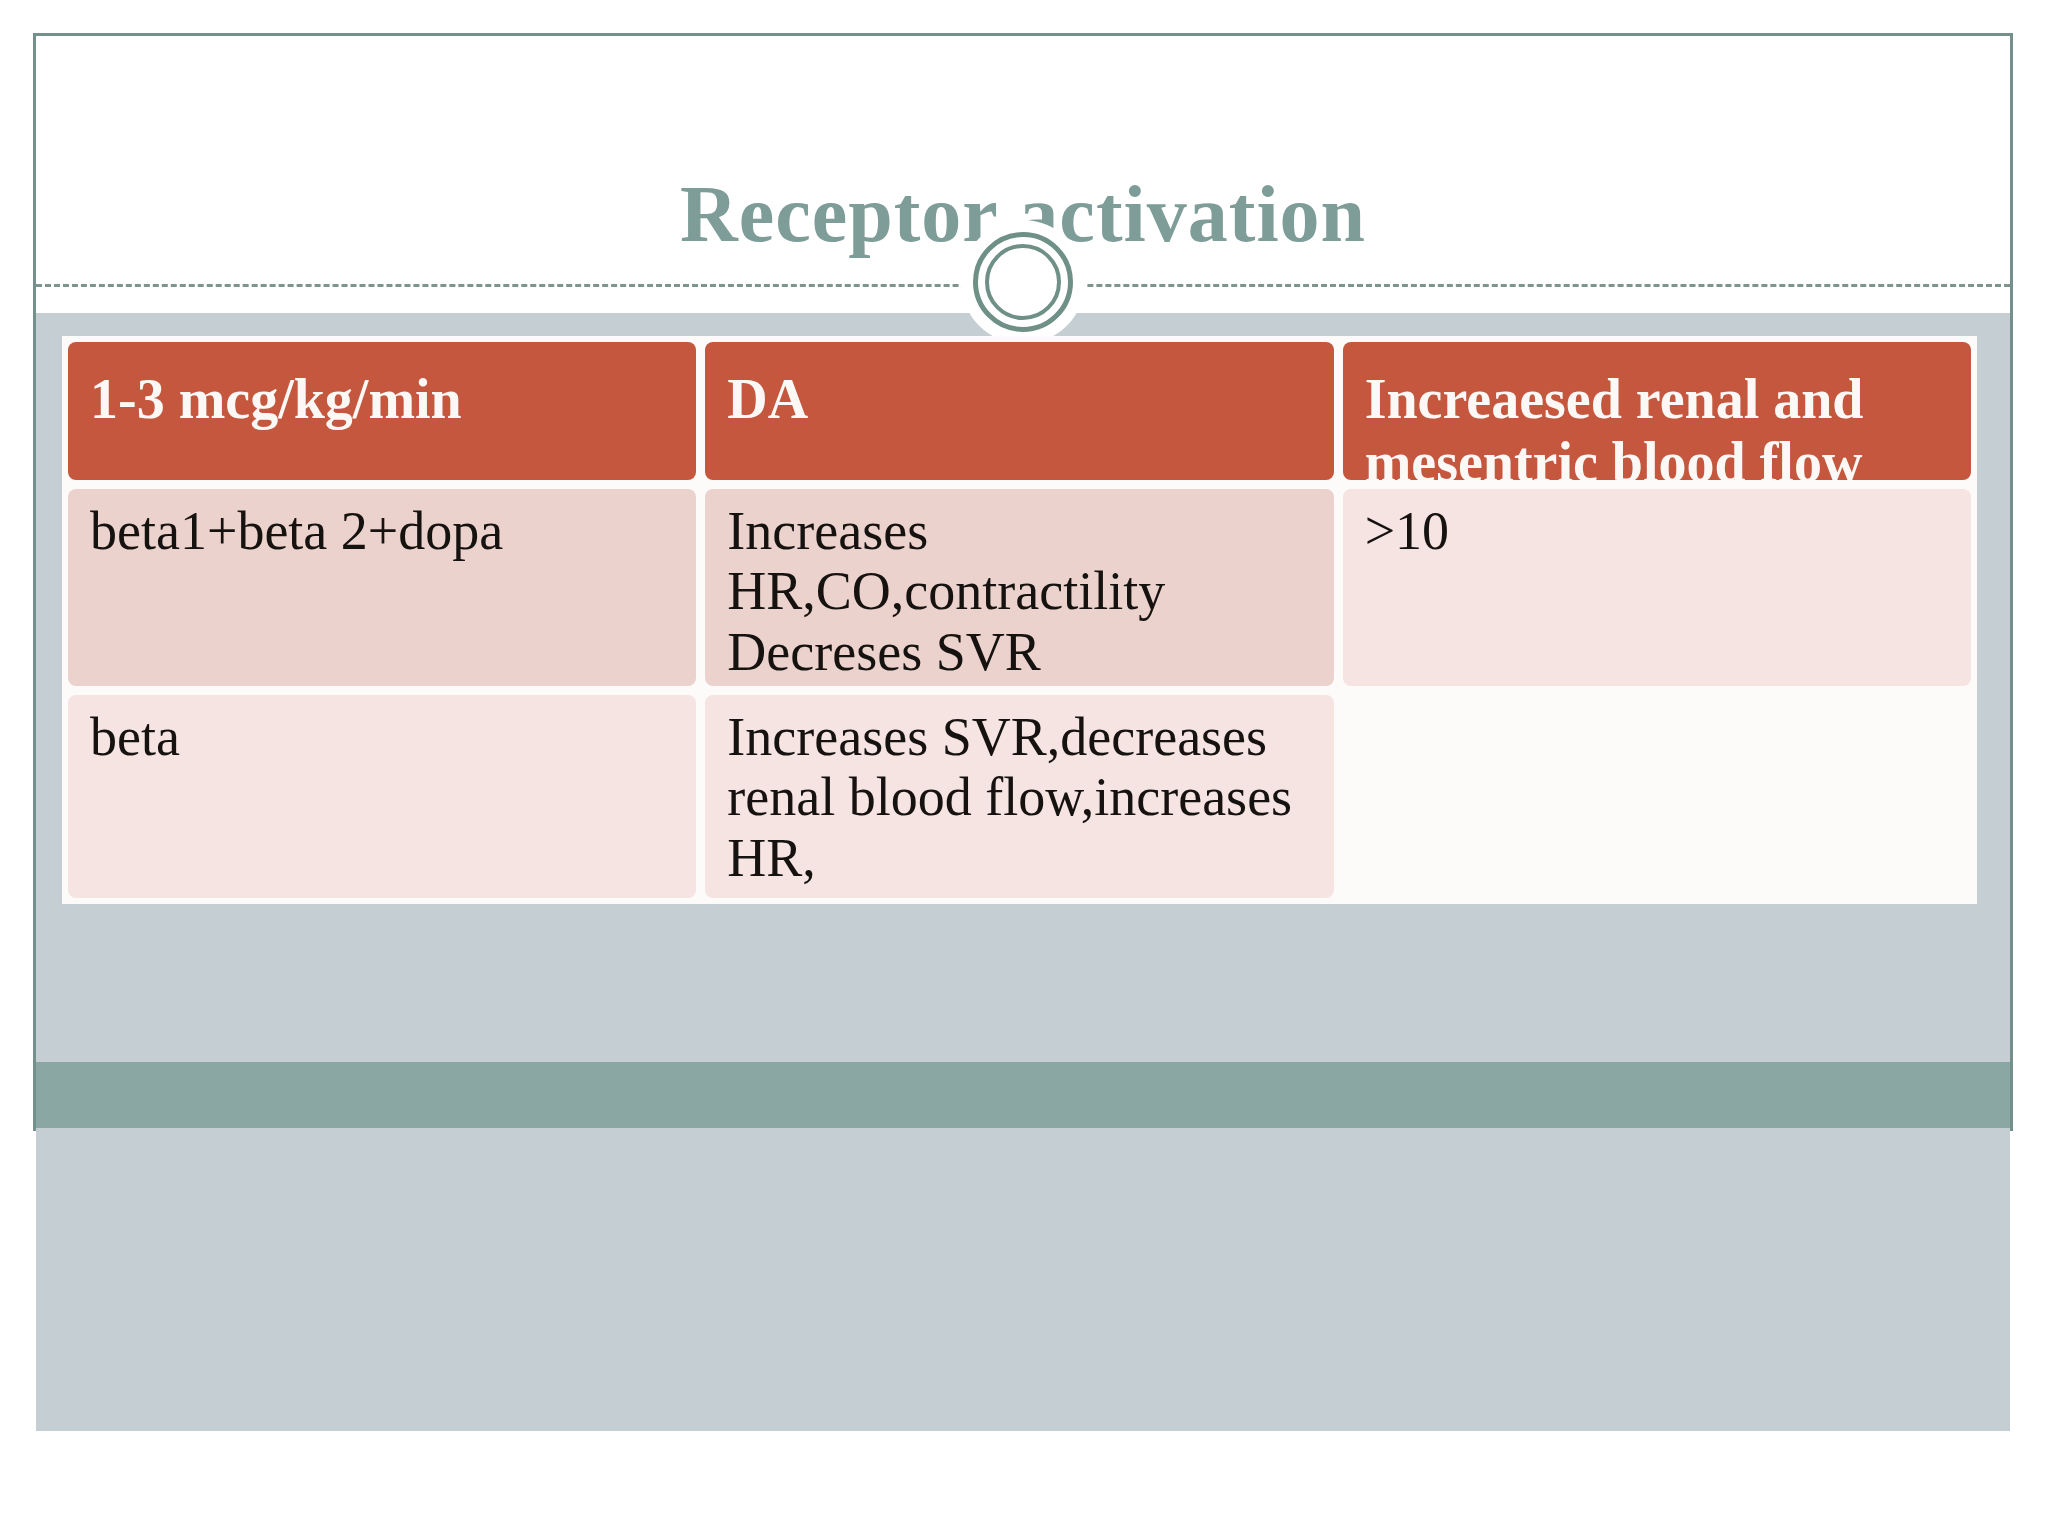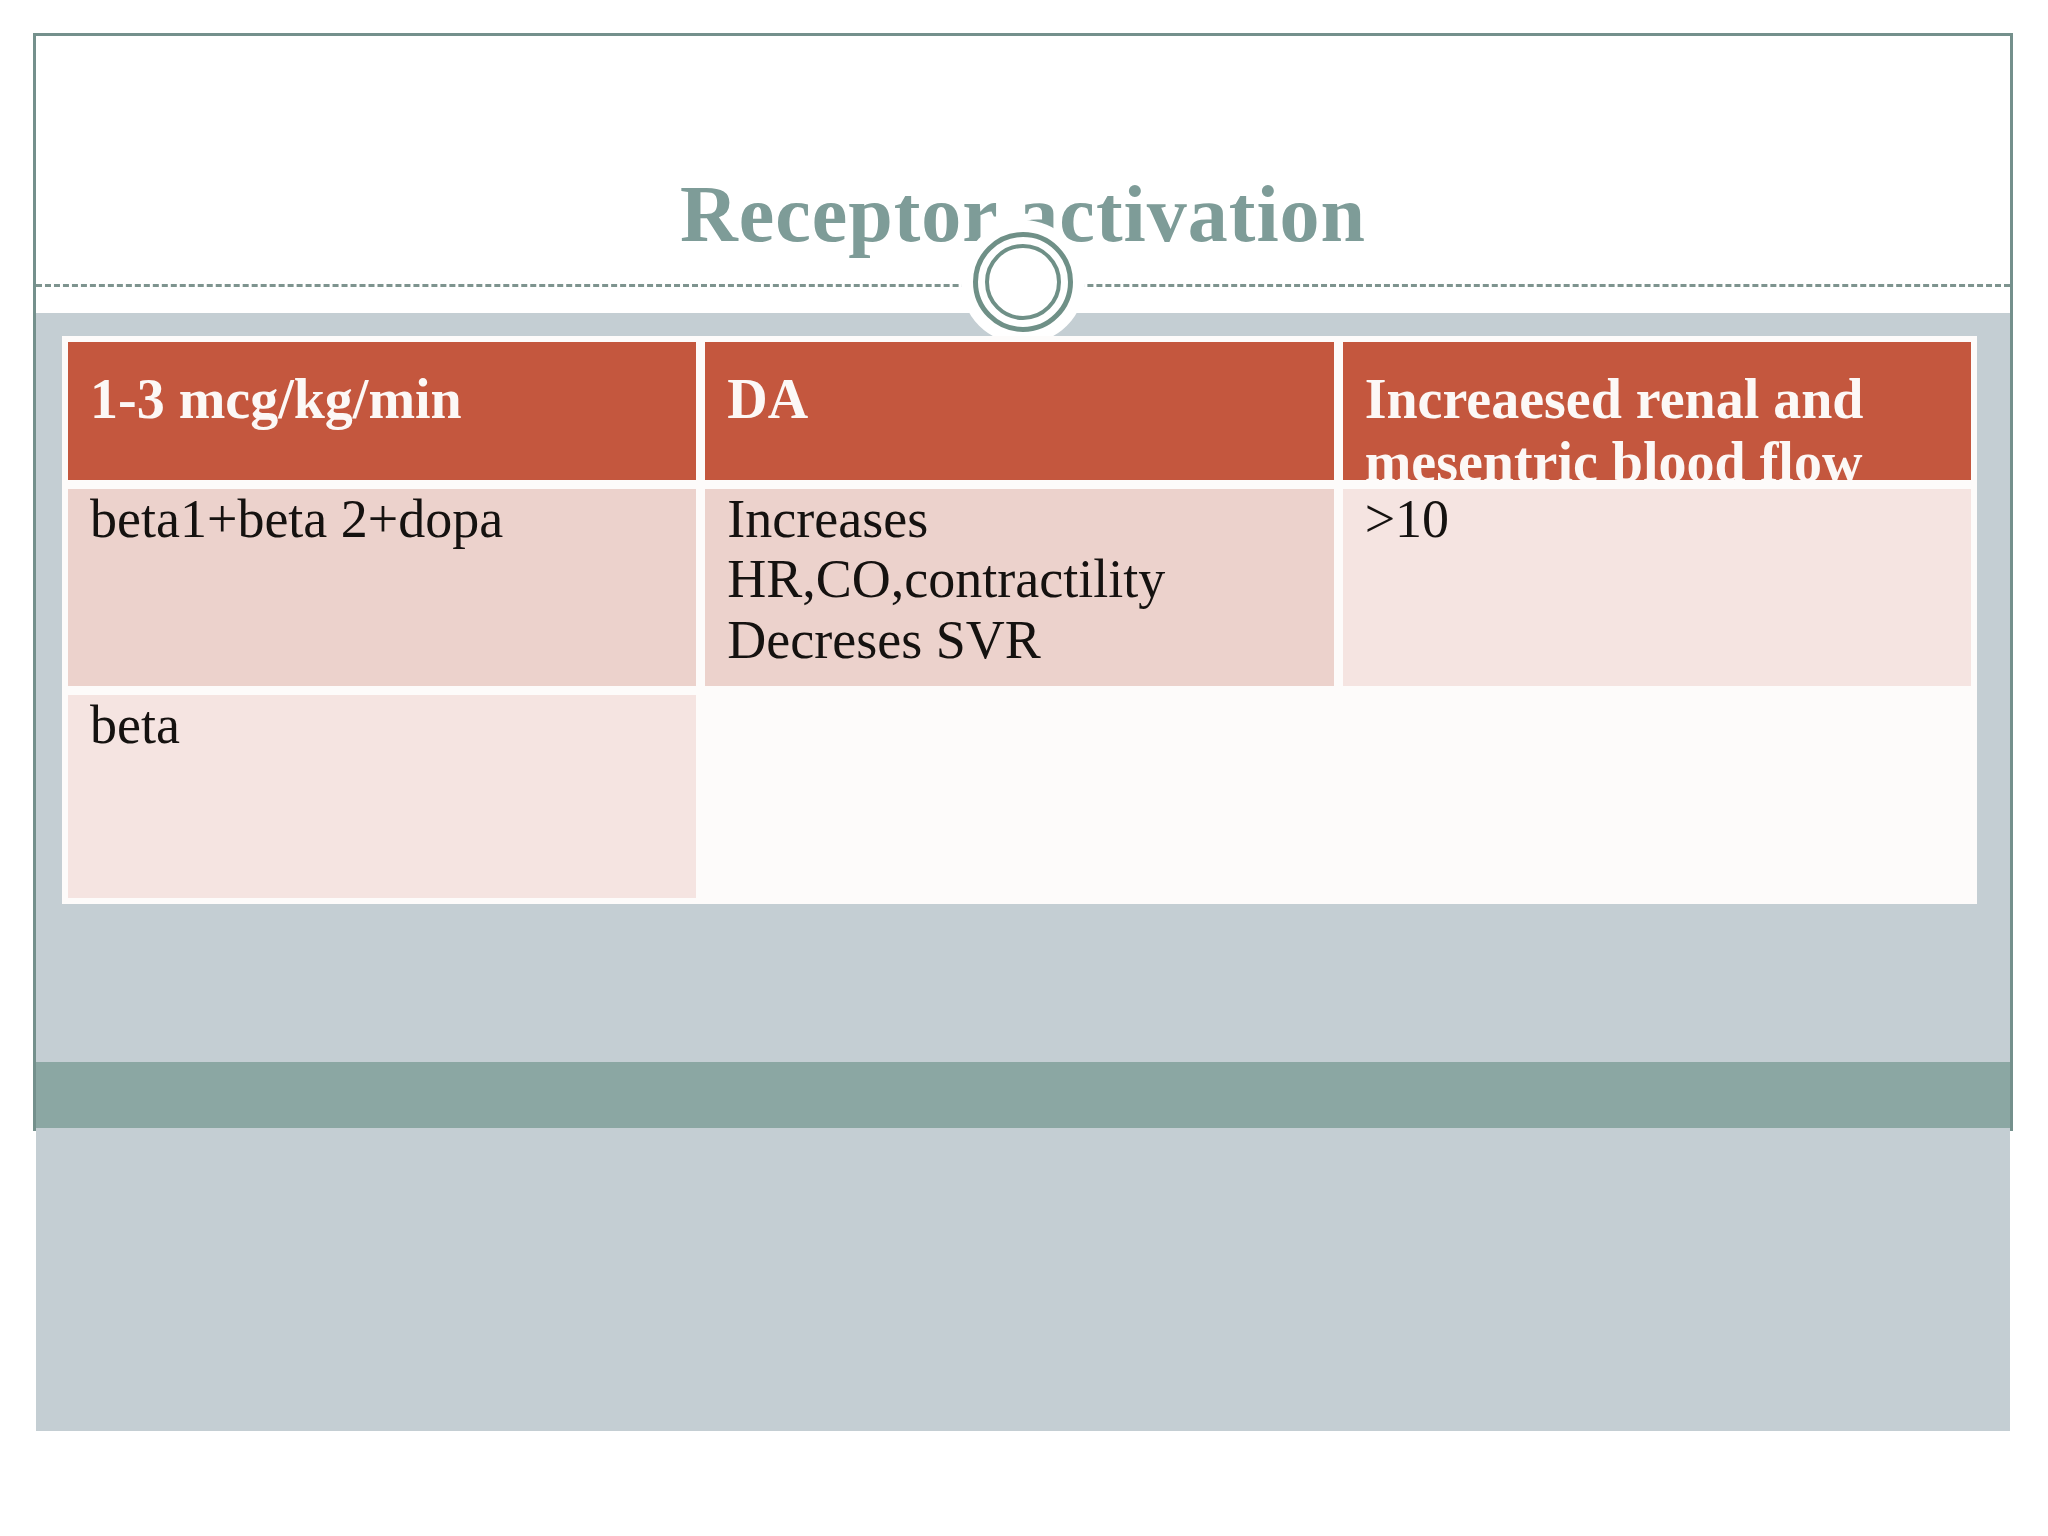--- a/index.html
+++ b/index.html
@@ -106,26 +106,27 @@
     box-sizing: border-box;
     padding: 6px;
     background: #FDFBFA;
     display: grid;
     grid-template-columns: repeat(3, 1fr);
     grid-template-rows: 138px 197px 203px;
     gap: 9px;
   }
   .cell {
     box-sizing: border-box;
-    padding: 0 22px;
+    padding: 12px 22px;
     font-size: 54px;
     line-height: 1.12;
     color: #151210;
     white-space: pre-line;
     overflow: hidden;
+    border-radius: 8px;
   }
   .cell.header {
     background: #C4573E;
     color: #FCF8F6;
     font-weight: bold;
     font-size: 56px;
     padding-top: 26px;
   }
   .cell.row-a { background: #ECD2CC; }
   .cell.row-b { background: #F5E4E1; }
@@ -151,17 +152,18 @@
     <div class="cell header">1-3 mcg/kg/min</div>
     <div class="cell header">DA</div>
     <div class="cell header">Increaesed renal and mesentric blood flow</div>
 
     <div class="cell row-a">beta1+beta 2+dopa</div>
     <div class="cell row-a">Increases HR,CO,contractility
 Decreses SVR</div>
 
     <div class="cell row-b">&gt;10</div>
     <div class="cell row-b">beta</div>
+    <div class="cell row-b">Increases SVR,decreases renal blood flow,increases HR,</div>
   </div>
 
   <div class="bottom-band"></div>
 
 </div>
 
 </body></html>

